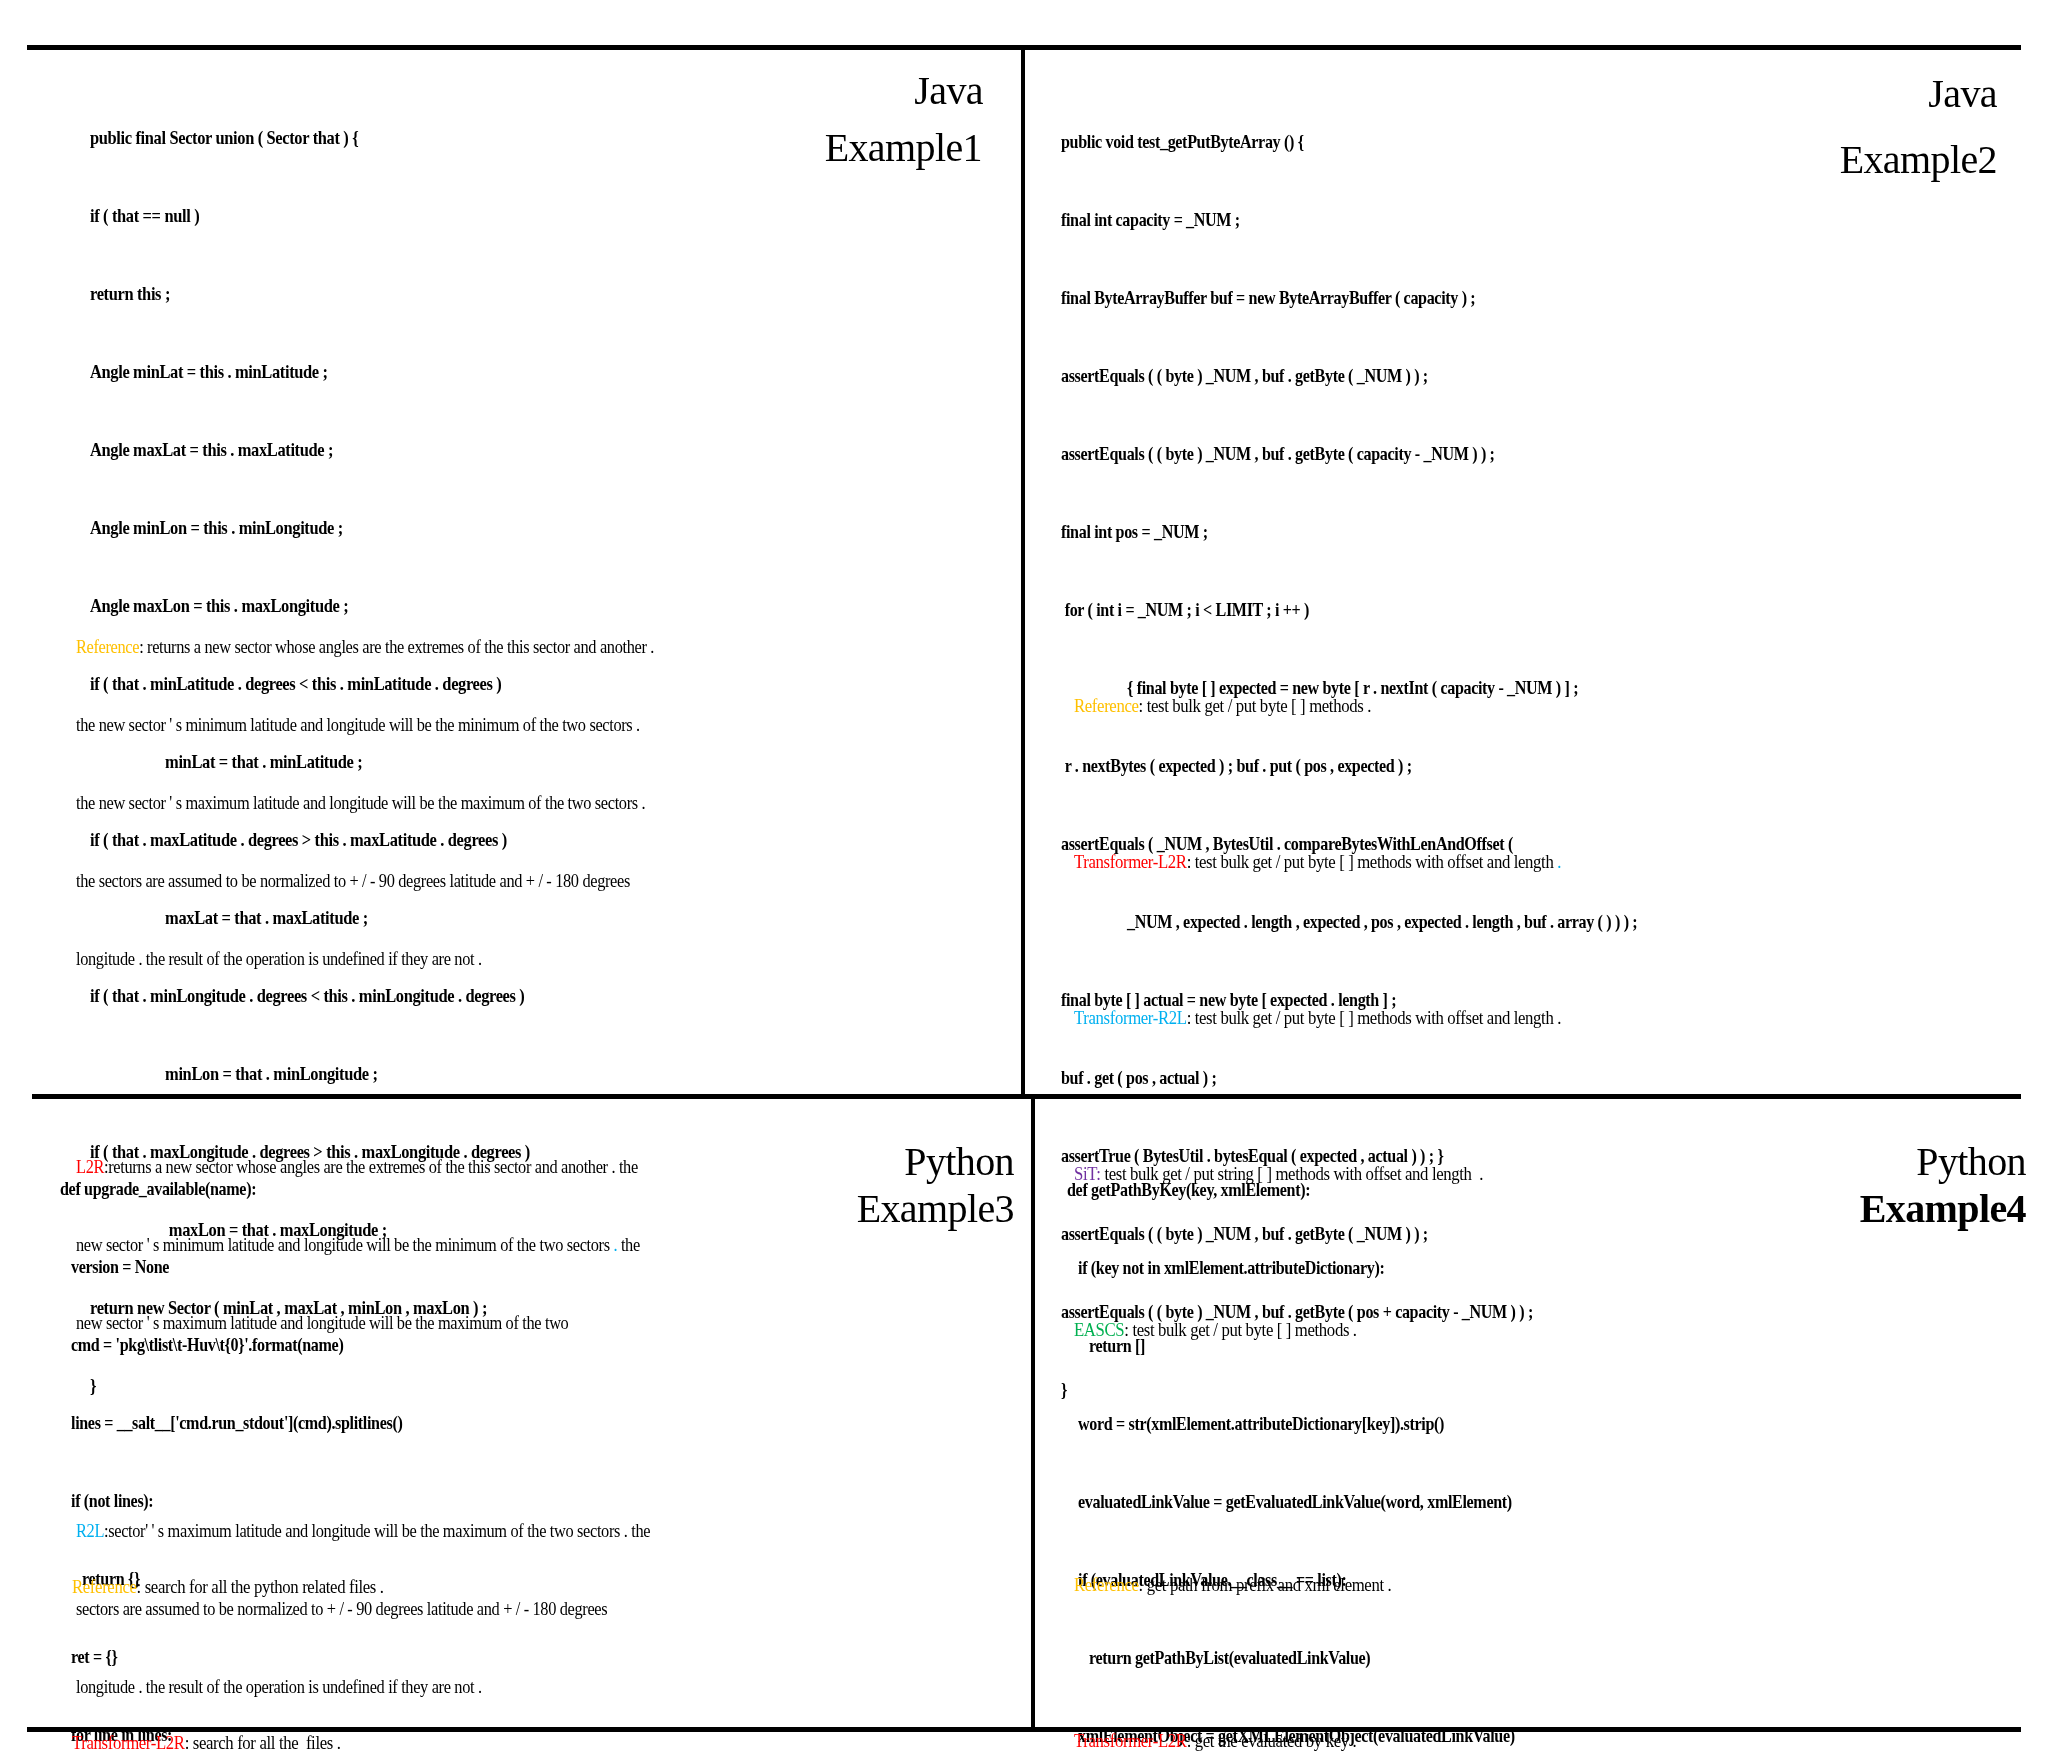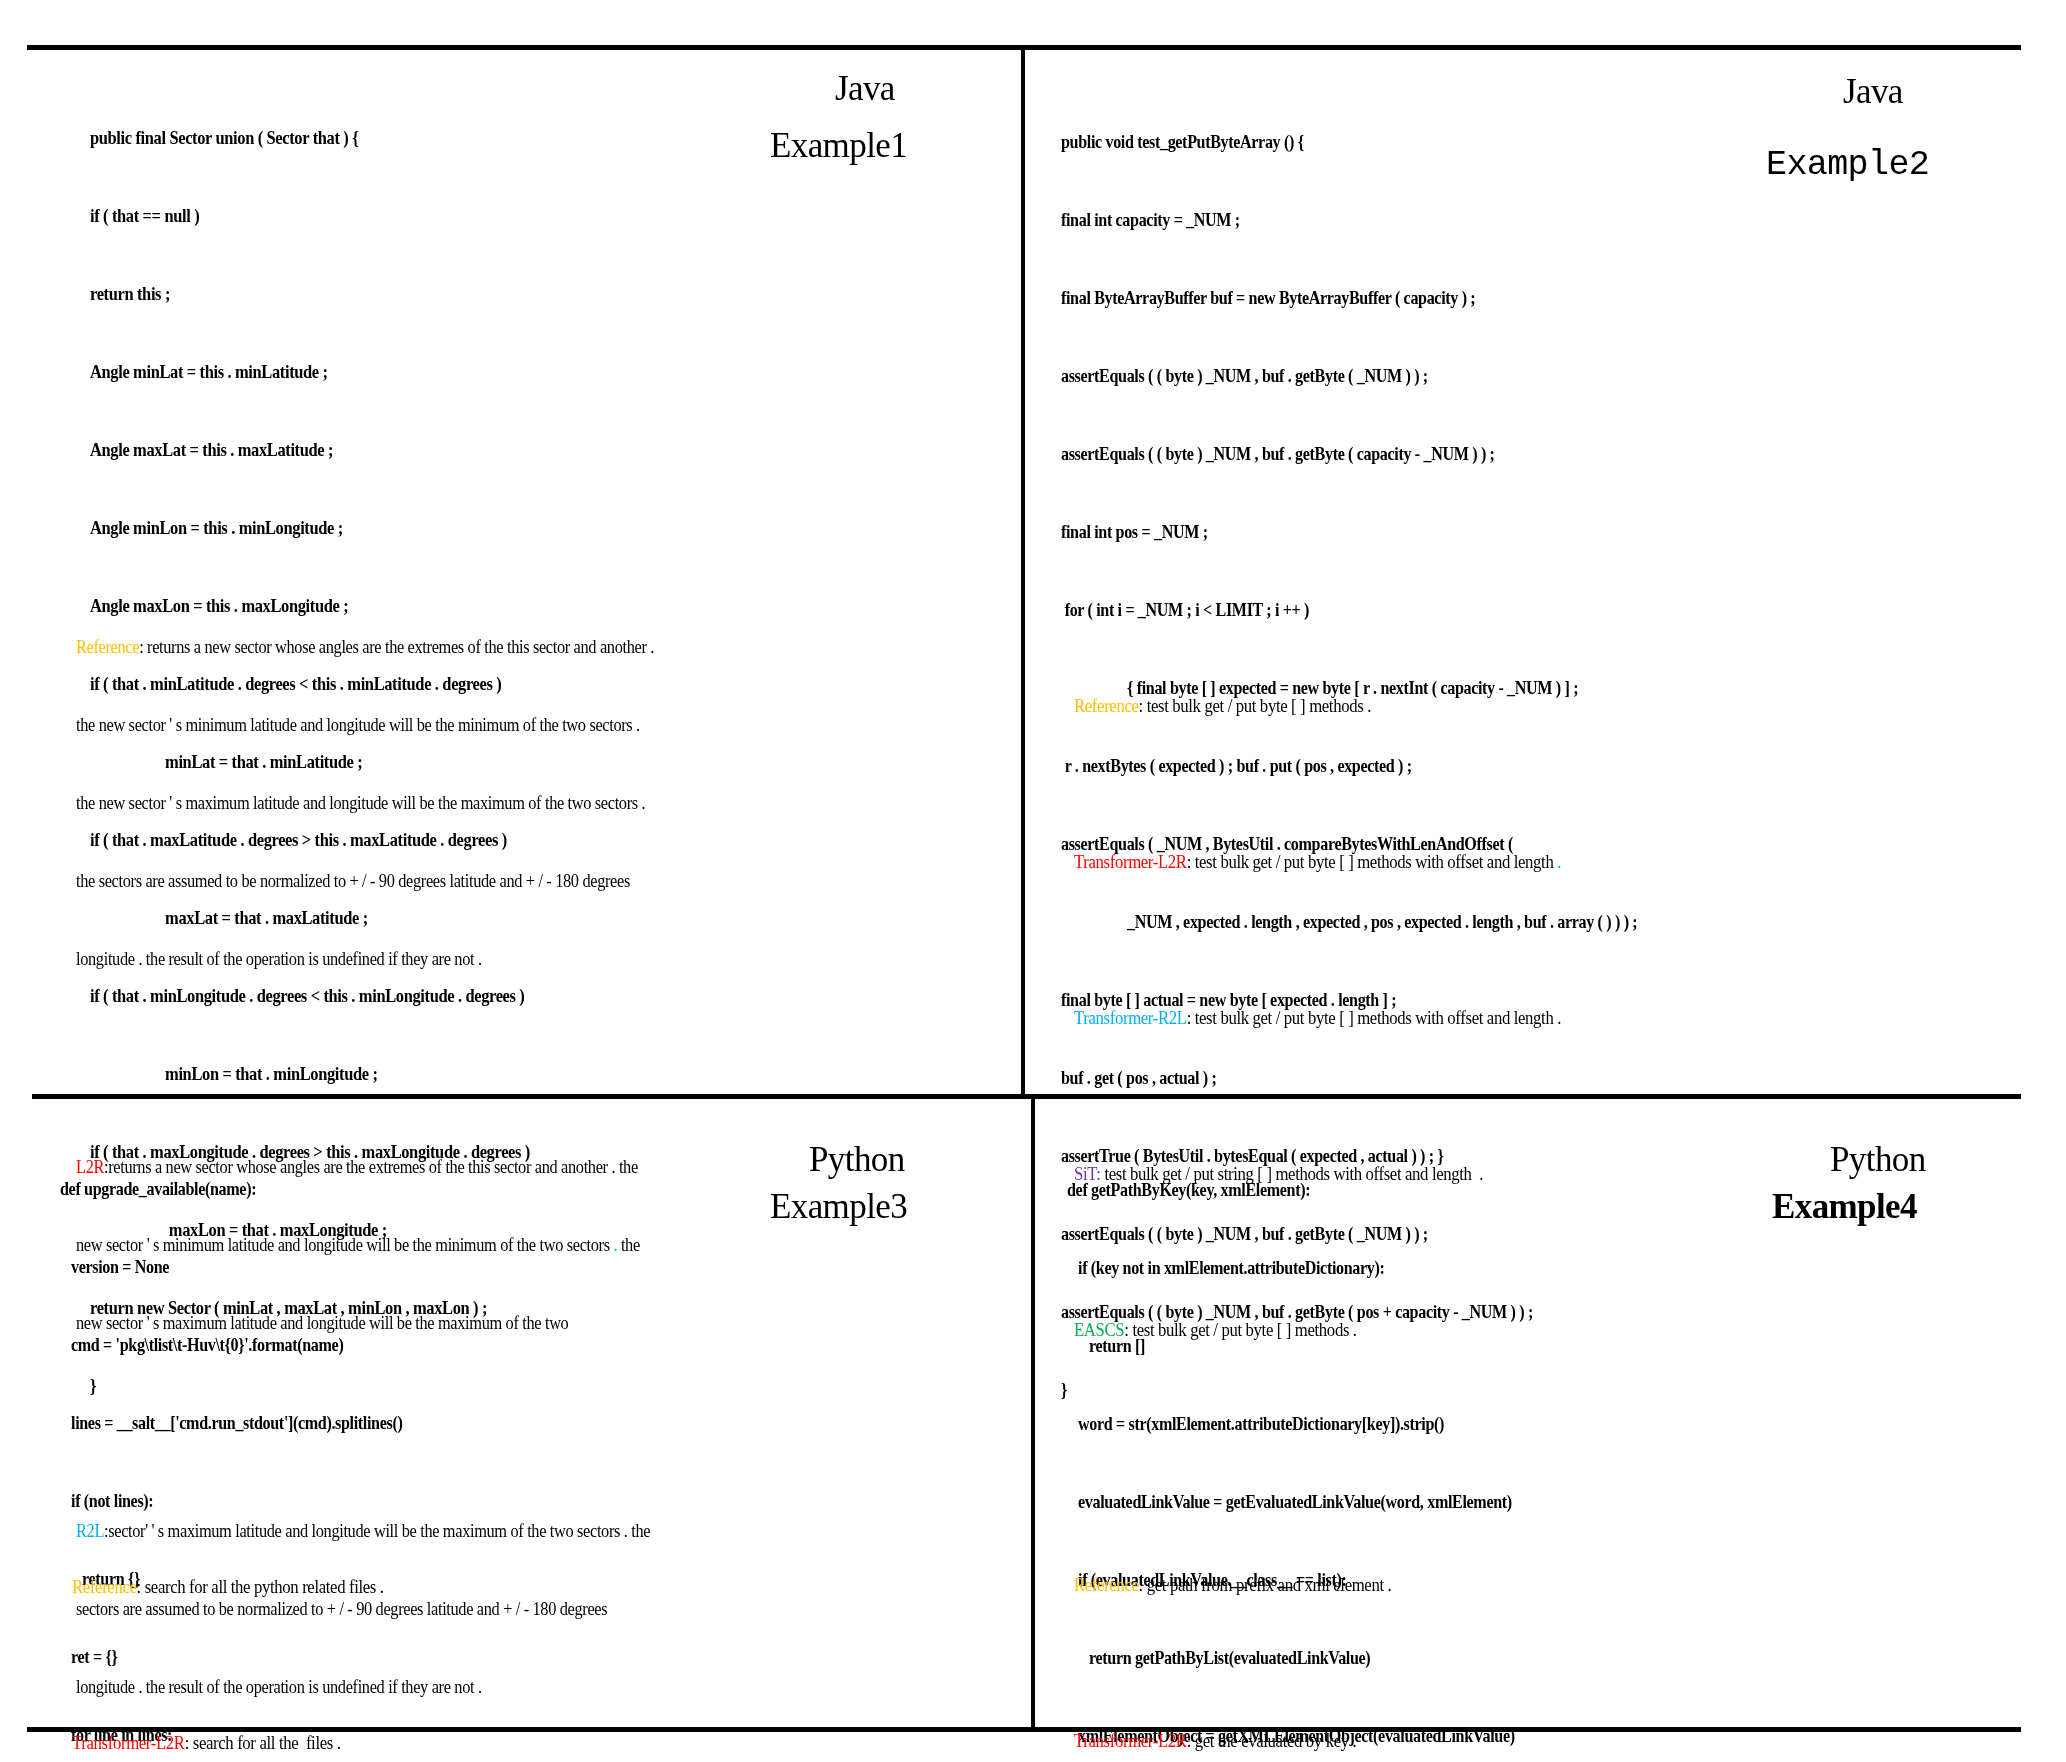--- a/index.html
+++ b/index.html
@@ -3,21 +3,21 @@
 <meta charset="utf-8">
 <style>
   html, body { margin: 0; padding: 0; background: #ffffff; }
   body { width: 2066px; height: 1762px; position: relative; overflow: hidden;
          font-family: "Liberation Serif", "DejaVu Serif", serif; color: #000; }
   .hline { position: absolute; background: #000; height: 4.5px; }
   .vline { position: absolute; background: #000; width: 3.9px; }
   .code { position: absolute; font-weight: bold; font-size: 18.3px; line-height: 26px;
           white-space: pre; letter-spacing: -0.4px; transform-origin: left top; }
   .code .ln { display: block; }
-  .title { position: absolute; font-size: 35px; line-height: 1; white-space: pre; letter-spacing: -0.6px; }
+  .title { position: absolute; font-size: 40px; line-height: 1; text-align: right; white-space: pre; letter-spacing: -0.6px; }
   .summ { position: absolute; font-size: 18.6px; white-space: pre; letter-spacing: -0.4px; }
   .summ .row { display: block; }
   .lbl-ref { color: #FFC000; }
   .lbl-l2r { color: #FF0000; }
   .lbl-r2l { color: #00B0F0; }
   .lbl-sit { color: #7030A0; }
   .lbl-eascs { color: #00B050; }
   .dot-blue { color: #00B0F0; }
 </style>
 </head>
@@ -71,21 +71,21 @@
       <span class="row">sectors are assumed to be normalized to + / - 90 degrees latitude and + / - 180 degrees</span>
       <span class="row">longitude . the result of the operation is undefined if they are not .</span>
     </div>
     
     
   </div>
 </section>
 
 <section>
   <div class="title" style="left:1843px; top:74px; width:154px;">Java</div>
-  <div class="title" style="left:1766px; top:148px; width:231px;font-family:Liberation Mono, monospace;">Example2</div>
+  <div class="title" style="left:1766px; top:140px; width:231px;">Example2</div>
 
   <div class="code" style="left:1061px; top:77px; transform:scaleX(0.88);">
     <span class="ln">public void test_getPutByteArray () {</span>
     <span class="ln">final int capacity = _NUM ;</span>
     <span class="ln">final ByteArrayBuffer buf = new ByteArrayBuffer ( capacity ) ;</span>
     <span class="ln">assertEquals ( ( byte ) _NUM , buf . getByte ( _NUM ) ) ;</span>
     <span class="ln">assertEquals ( ( byte ) _NUM , buf . getByte ( capacity - _NUM ) ) ;</span>
     <span class="ln">final int pos = _NUM ;</span>
     <span class="ln"> for ( int i = _NUM ; i &lt; LIMIT ; i ++ )</span>
     <span class="ln">                  { final byte [ ] expected = new byte [ r . nextInt ( capacity - _NUM ) ] ;</span>

